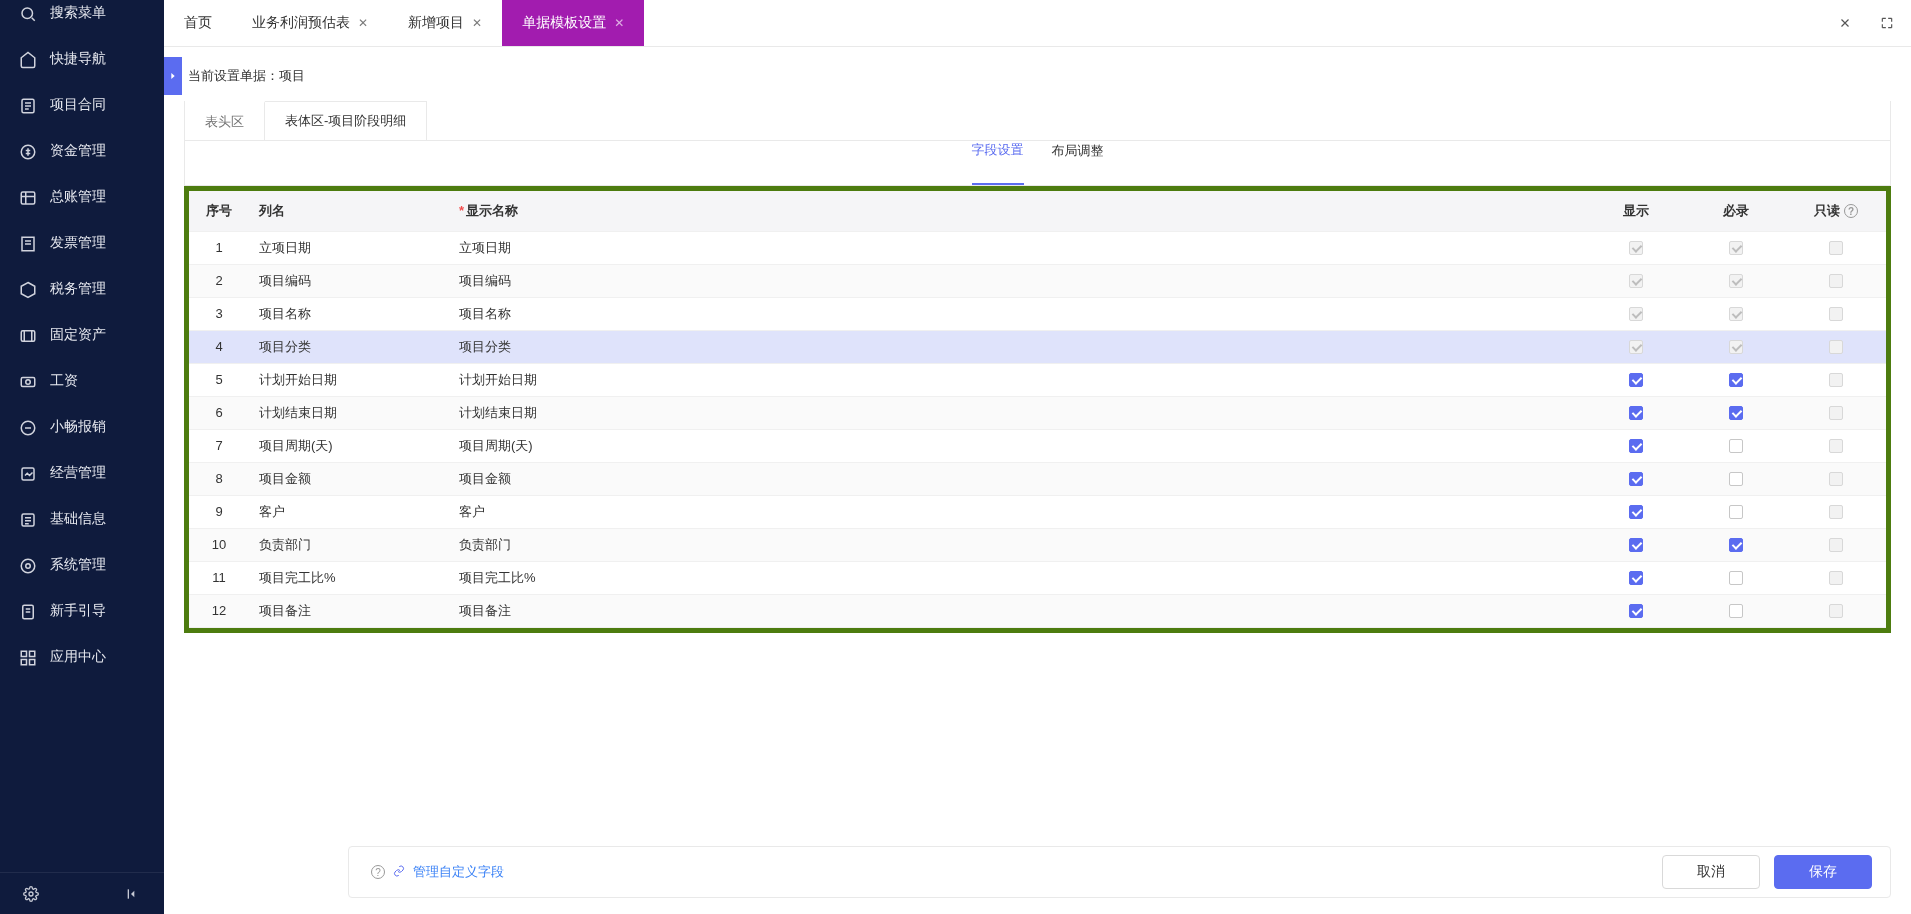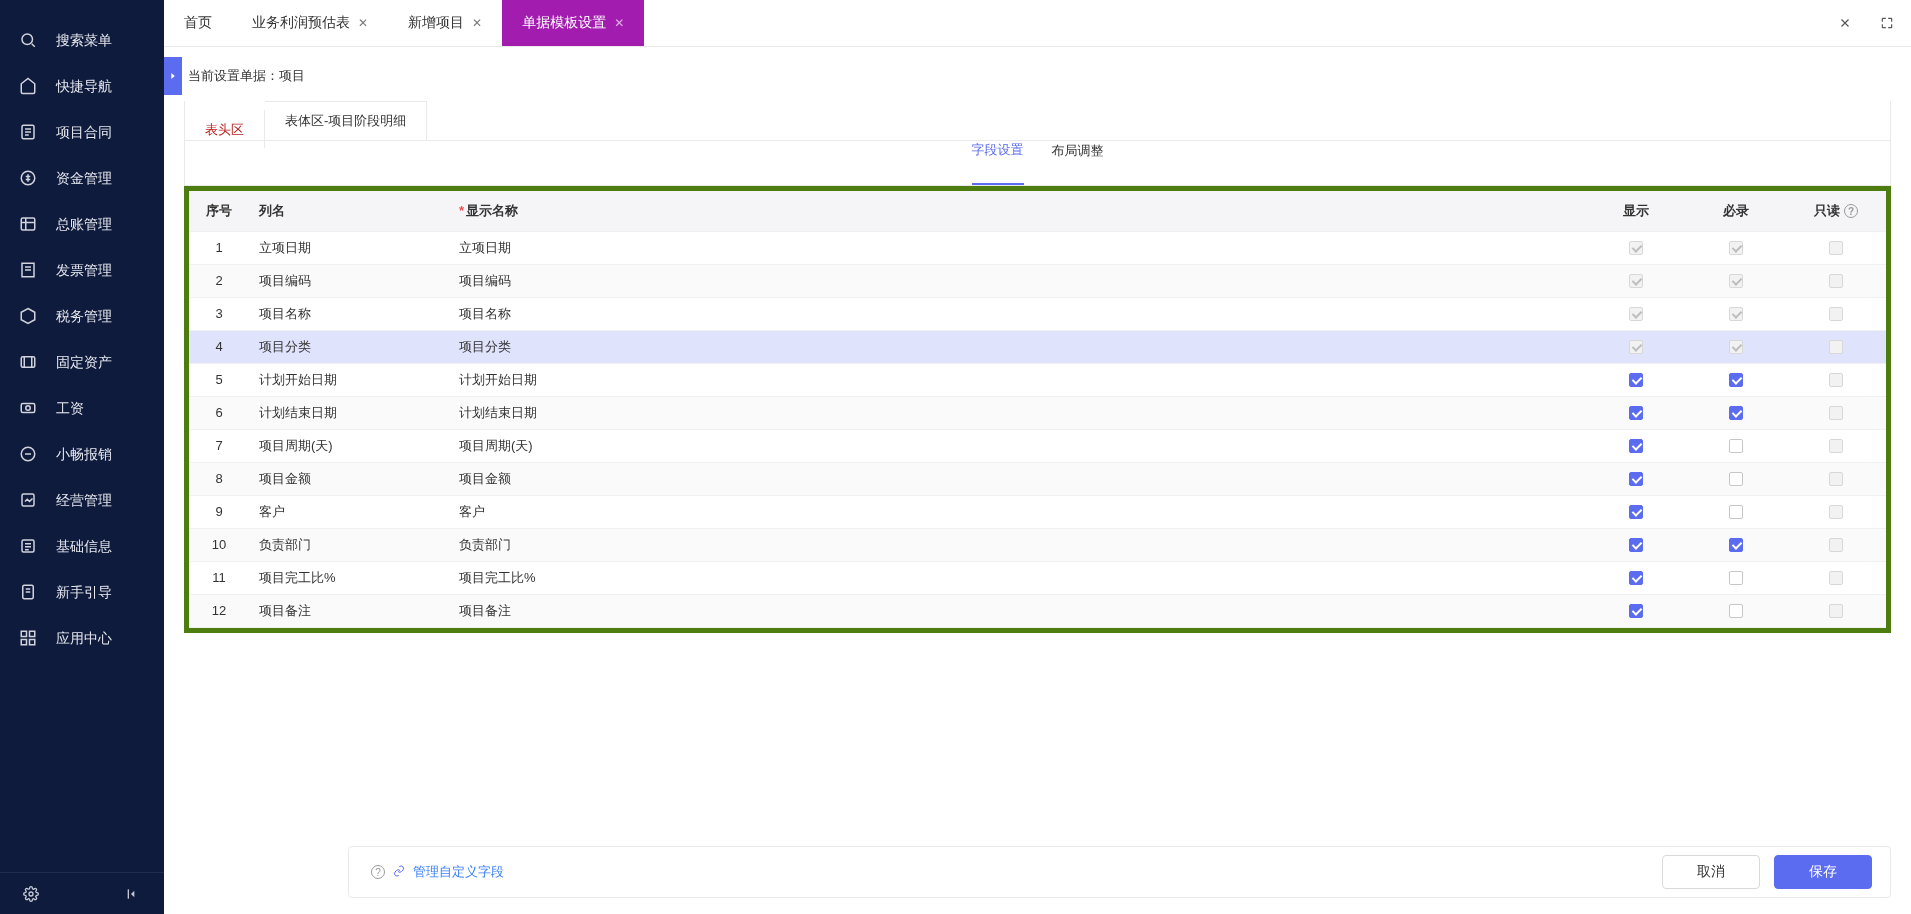--- a/index.html
+++ b/index.html
@@ -3,21 +3,21 @@
 <meta charset="utf-8">
 <style>
 * { margin: 0; padding: 0; box-sizing: border-box; }
 body { font-family: -apple-system, BlinkMacSystemFont, "Segoe UI", "PingFang SC", "Microsoft YaHei", sans-serif; font-size: 13px; color: #333; background: #fff; }
 
 .app { display: flex; height: 914px; width: 1911px; overflow: hidden; }
 
 
 .sidebar { width: 164px; background: #0f1b3d; color: #fff; display: flex; flex-direction: column; }
 .sidebar-menu { flex: 1; padding-top: 4px; }
-.sidebar-item { display: flex; align-items: flex-end; height: 46px; padding: 0 18px; cursor: pointer; color: #e6e8ef; font-size: 14px; gap: 6px; }
+.sidebar-item { display: flex; align-items: flex-start; height: 46px; padding: 0 18px; cursor: pointer; color: #e6e8ef; font-size: 14px; }
 .sidebar-item .icon { width: 20px; height: 20px; margin-right: 12px; display: inline-flex; align-items: center; justify-content: center; opacity: .9; }
 .sidebar-bottom { height: 42px; display: flex; align-items: center; justify-content: space-between; padding: 0 22px; border-top: 1px solid rgba(255,255,255,0.08); }
 .sidebar-bottom .icon { width: 18px; height: 18px; display: inline-flex; align-items: center; justify-content: center; cursor: pointer; opacity:.85; }
 
 
 .main { flex: 1; display: flex; flex-direction: column; min-width: 0; }
 
 
 .tabbar { height: 47px; display: flex; align-items: stretch; border-bottom: 1px solid #e9e9e9; background: #fff; }
 .tabbar-tabs { display: flex; align-items: stretch; flex: 1; }
@@ -29,21 +29,21 @@
 
 
 .content { flex: 1; display: flex; flex-direction: column; padding: 0; overflow: hidden; }
 .info-strip { display: flex; align-items: center; height: 38px; margin: 10px 0 6px 0; }
 .info-handle { width: 18px; height: 38px; background: #5b6cf0; display: flex; align-items: center; justify-content: center; color: #fff; cursor: pointer; }
 .info-text { margin-left: 6px; color: #333; font-size: 13px; }
 
 .panel { margin: 0 20px; border: 1px solid #e9e9e9; border-top: none; }
 .panel-tabs { display: flex; border-bottom: 1px solid #e9e9e9; height: 40px; align-items: stretch; }
 .panel-tab { padding: 0 20px; display: flex; align-items: center; font-size: 13px; color: #333; cursor: pointer; border-right: 1px solid #e9e9e9; border-top: 1px solid #e9e9e9; }
-.panel-tab.active { color: #b91c1c; border-top: 2px solid #fff; position: relative; top:8px; }
+.panel-tab.active { color: #737373; border-top: 2px solid #fff; position: relative; top:0; }
 
 .subtabs { display: flex; justify-content: center; gap: 28px; height: 44px; align-items: center; }
 .subtab { font-size: 13px; color: #333; cursor: pointer; padding-bottom: 24px; }
 .subtab.active { color: #5b6cf0; border-bottom: 2px solid #5b6cf0; }
 
 
 .table-wrap { margin: 0 20px; border: 5px solid #4d7c0f; }
 table { width: 100%; border-collapse: collapse; table-layout: fixed; }
 th, td { font-size: 13px; text-align: left; height: 33px; padding: 0 10px; border-bottom: 1px solid #f0f0f0; }
 th { background: #f5f5f7; color: #333; font-weight: 600; height: 40px; }
@@ -179,20 +179,29 @@
           <span>经营管理</span>
         </div>
         <div class="sidebar-item">
           <span class="icon">
             <svg width="18" height="18" viewBox="0 0 24 24" fill="none" stroke="#e6e8ef" stroke-width="2">
               <rect x="4" y="4" width="16" height="16" rx="2"></rect>
               <path d="M8 9h8M8 13h8M8 17h5"></path>
             </svg>
           </span>
           <span>基础信息</span>
+        </div>
+        <div class="sidebar-item">
+          <span class="icon">
+            <svg width="18" height="18" viewBox="0 0 24 24" fill="none" stroke="#e6e8ef" stroke-width="2">
+              <circle cx="12" cy="12" r="3"></circle>
+              <circle cx="12" cy="12" r="9"></circle>
+            </svg>
+          </span>
+          <span>系统管理</span>
         </div>
         <div class="sidebar-item">
           <span class="icon">
             <svg width="18" height="18" viewBox="0 0 24 24" fill="none" stroke="#e6e8ef" stroke-width="2">
               <rect x="5" y="3" width="14" height="18" rx="2"></rect>
               <path d="M9 8h6M9 12h6"></path>
             </svg>
           </span>
           <span>新手引导</span>
         </div>

